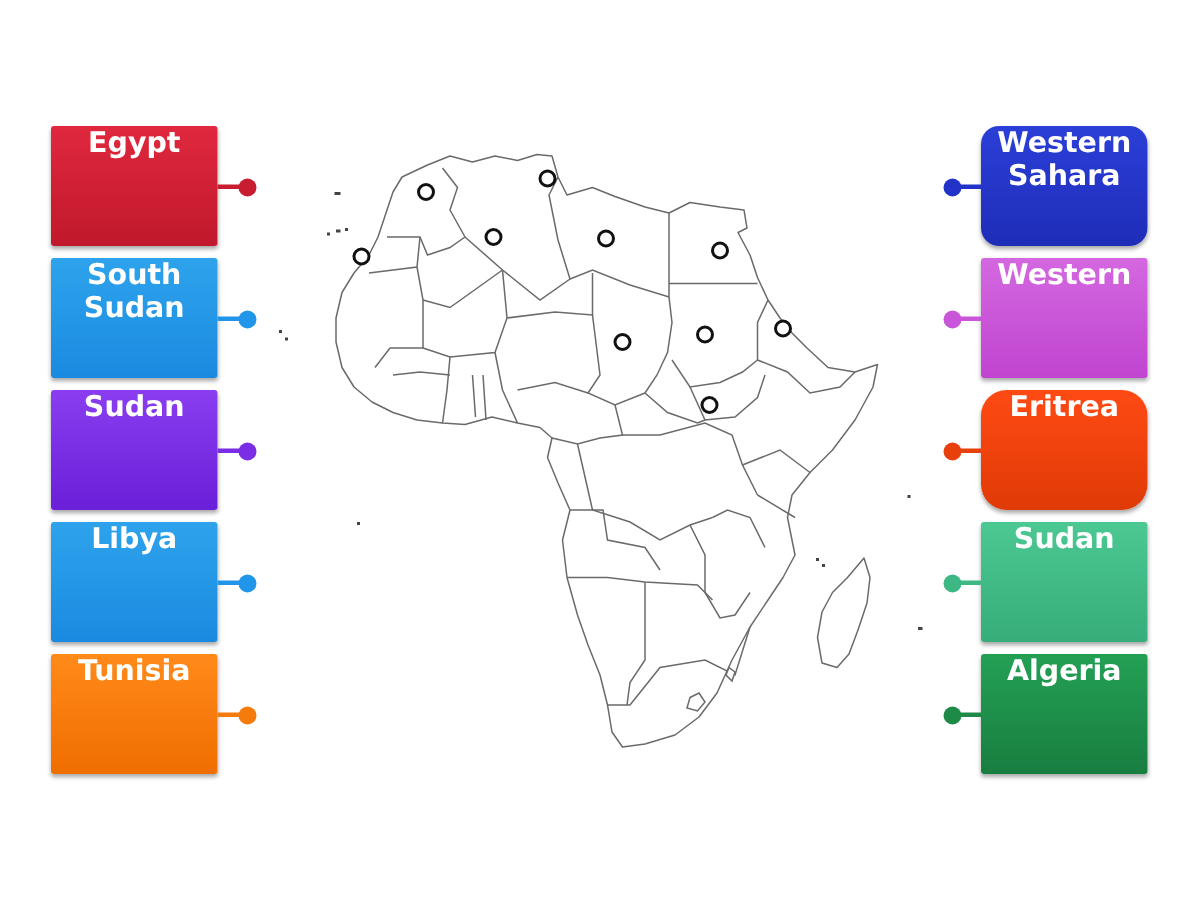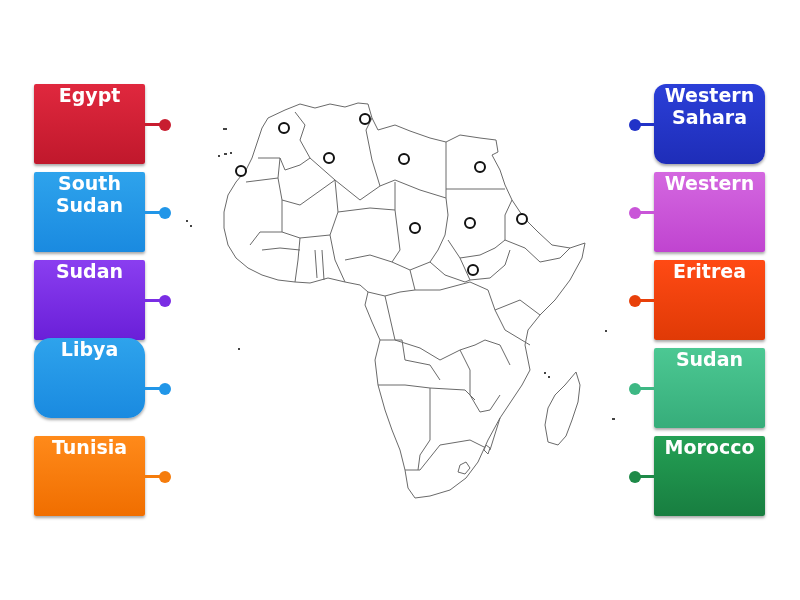--- a/index.html
+++ b/index.html
@@ -104,40 +104,40 @@
 <div class="label-box" style="left: 34px; top: 84px; background: linear-gradient(rgb(224, 40, 62), rgb(192, 24, 44));"><span>Egypt</span></div>
 <div class="connector" style="background: rgb(200, 29, 48); top: 123px; width: 16px; left: 145px;"></div>
 <div class="pin" style="background: rgb(200, 29, 48); top: 119px; left: 159px;"></div>
 <div class="label-box" style="left: 34px; top: 172px; background: linear-gradient(rgb(46, 163, 236), rgb(26, 138, 224));"><span>South
 Sudan</span></div>
 <div class="connector" style="background: rgb(33, 150, 232); top: 211px; width: 16px; left: 145px;"></div>
 <div class="pin" style="background: rgb(33, 150, 232); top: 207px; left: 159px;"></div>
 <div class="label-box" style="left: 34px; top: 260px; background: linear-gradient(rgb(138, 62, 240), rgb(106, 31, 216));"><span>Sudan</span></div>
 <div class="connector" style="background: rgb(122, 45, 228); top: 299px; width: 16px; left: 145px;"></div>
 <div class="pin" style="background: rgb(122, 45, 228); top: 295px; left: 159px;"></div>
-<div class="label-box" style="left: 34px; top: 338px; background: linear-gradient(rgb(46, 163, 236), rgb(26, 138, 224)); border-radius: 17px;"><span>Libya</span></div>
+<div class="label-box" style="left: 34px; top: 348px; background: linear-gradient(rgb(46, 163, 236), rgb(26, 138, 224));"><span>Libya</span></div>
 <div class="connector" style="background: rgb(33, 150, 232); top: 387px; width: 16px; left: 145px;"></div>
 <div class="pin" style="background: rgb(33, 150, 232); top: 383px; left: 159px;"></div>
 <div class="label-box" style="left: 34px; top: 436px; background: linear-gradient(rgb(255, 138, 26), rgb(240, 110, 0));"><span>Tunisia</span></div>
 <div class="connector" style="background: rgb(245, 124, 12); top: 475px; width: 16px; left: 145px;"></div>
 <div class="pin" style="background: rgb(245, 124, 12); top: 471px; left: 159px;"></div>
 <div class="label-box" style="left: 654px; top: 84px; background: linear-gradient(rgb(43, 63, 216), rgb(30, 45, 184)); border-radius: 12px;"><span>Western
 Sahara</span></div>
 <div class="connector" style="background: rgb(34, 51, 200); top: 123px; width: 16px; left: 638px;"></div>
 <div class="pin" style="background: rgb(34, 51, 200); top: 119px; left: 629px;"></div>
 <div class="label-box" style="left: 654px; top: 172px; background: linear-gradient(rgb(212, 104, 224), rgb(192, 68, 208));"><span>Western</span></div>
 <div class="connector" style="background: rgb(201, 85, 216); top: 211px; width: 16px; left: 638px;"></div>
 <div class="pin" style="background: rgb(201, 85, 216); top: 207px; left: 629px;"></div>
-<div class="label-box" style="left: 654px; top: 260px; background: linear-gradient(rgb(255, 74, 20), rgb(224, 58, 6));"><span>Eritrea</span></div>
+<div class="label-box" style="left: 654px; top: 260px; background: linear-gradient(rgb(255, 74, 20), rgb(224, 58, 6)); border-radius: 17px;"><span>Eritrea</span></div>
 <div class="connector" style="background: rgb(232, 64, 10); top: 299px; width: 16px; left: 638px;"></div>
 <div class="pin" style="background: rgb(232, 64, 10); top: 295px; left: 629px;"></div>
 <div class="label-box" style="left: 654px; top: 348px; background: linear-gradient(rgb(76, 200, 147), rgb(54, 173, 122));"><span>Sudan</span></div>
 <div class="connector" style="background: rgb(61, 184, 132); top: 387px; width: 16px; left: 638px;"></div>
 <div class="pin" style="background: rgb(61, 184, 132); top: 383px; left: 629px;"></div>
-<div class="label-box" style="left: 654px; top: 436px; background: linear-gradient(rgb(36, 160, 85), rgb(24, 126, 64));"><span>Morocco</span></div>
+<div class="label-box" style="left: 654px; top: 436px; background: linear-gradient(rgb(36, 160, 85), rgb(24, 126, 64));"><span>Algeria</span></div>
 <div class="connector" style="background: rgb(30, 138, 72); top: 475px; width: 16px; left: 638px;"></div>
 <div class="pin" style="background: rgb(30, 138, 72); top: 471px; left: 629px;"></div>
 <div class="target" style="left: 278px; top: 122px;"></div>
 <div class="target" style="left: 359px; top: 113px;"></div>
 <div class="target" style="left: 235px; top: 165px;"></div>
 <div class="target" style="left: 323px; top: 152px;"></div>
 <div class="target" style="left: 398px; top: 153px;"></div>
 <div class="target" style="left: 474px; top: 161px;"></div>
 <div class="target" style="left: 516px; top: 213px;"></div>
 <div class="target" style="left: 464px; top: 217px;"></div>

